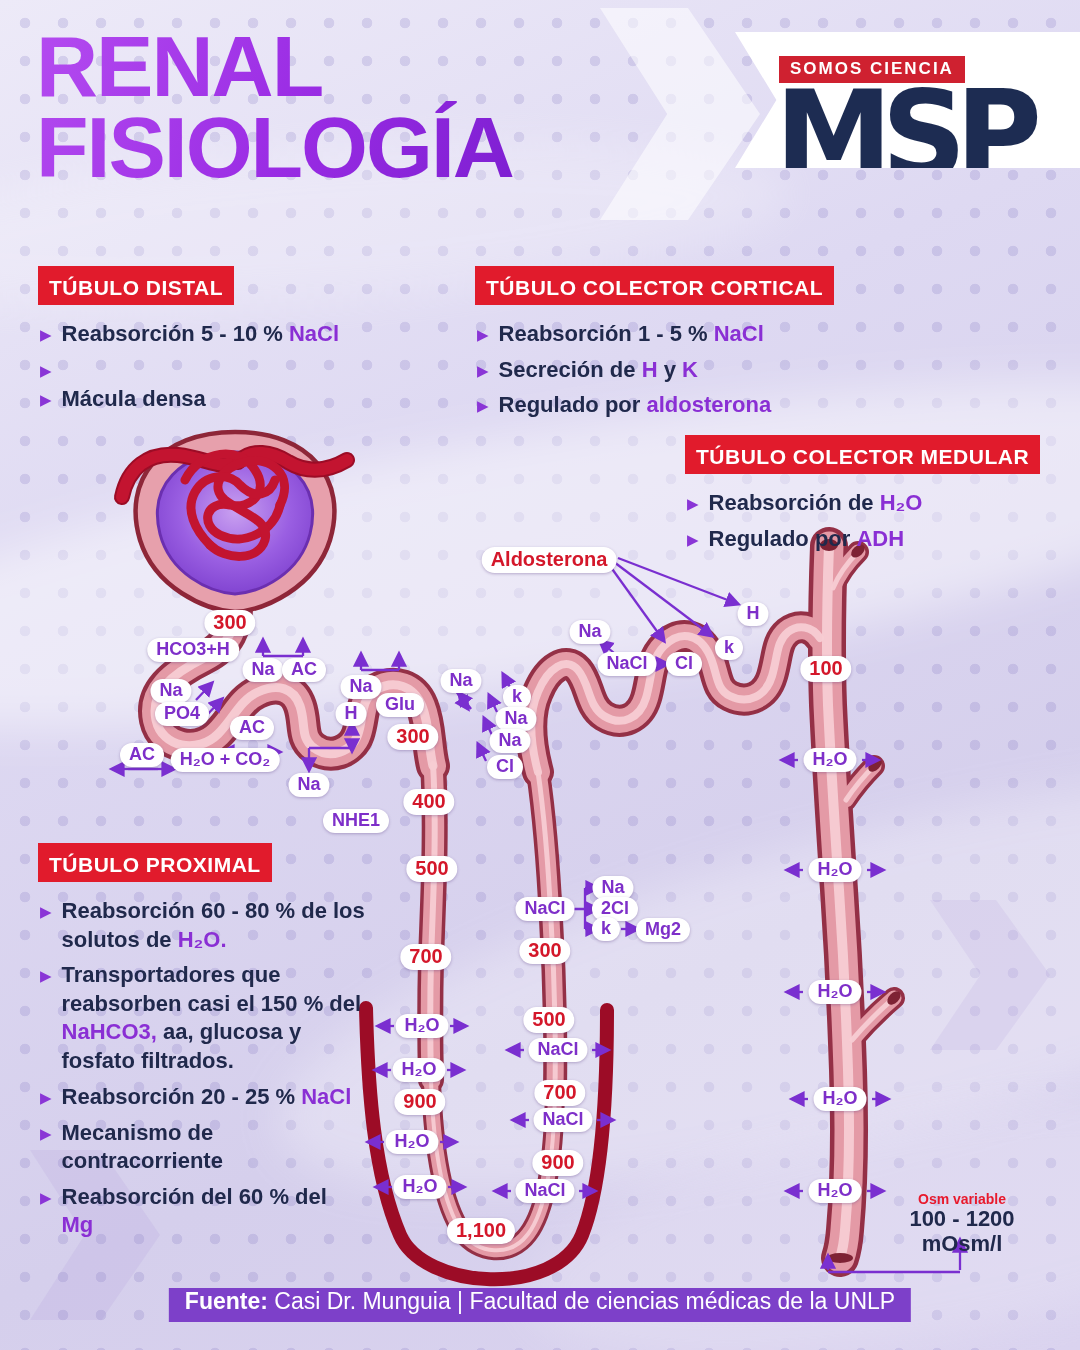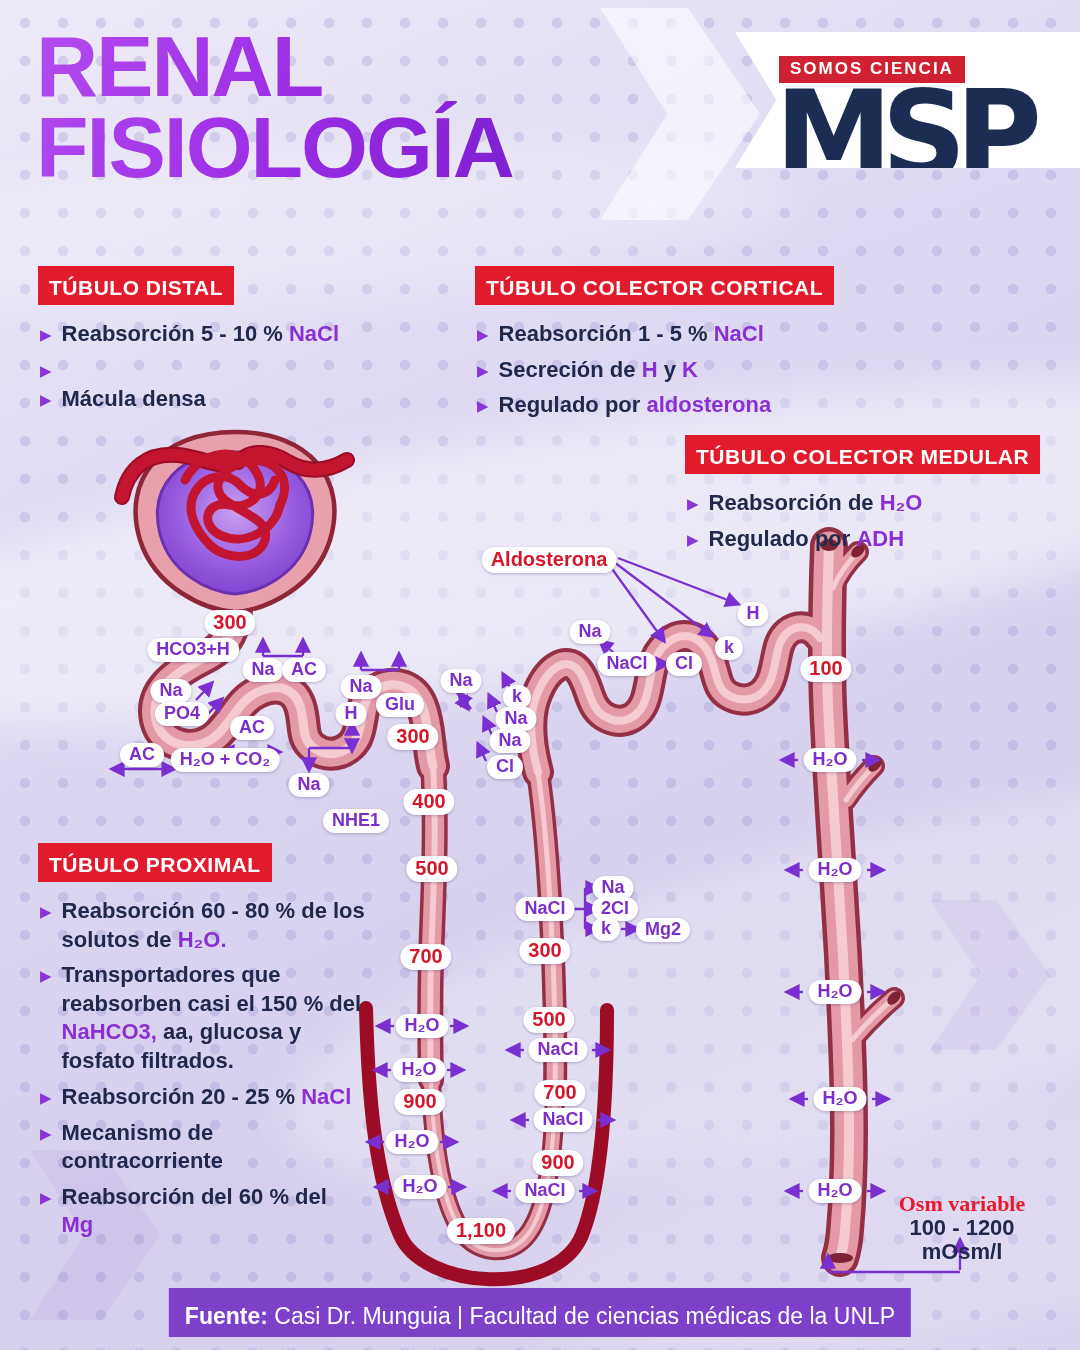--- a/index.html
+++ b/index.html
@@ -51,25 +51,25 @@
   .ves-d{stroke:#9c0c26;fill:none;stroke-linecap:round;}
   .ar{stroke:#7a2fd0;stroke-width:2.3;fill:none;}
 
   .pill{position:absolute;transform:translate(-50%,-50%);background:#fff;border-radius:14px;
     padding:1px 9px 2px;font-weight:700;font-size:18px;white-space:nowrap;z-index:5;
     box-shadow:0 1px 3px rgba(80,50,120,.35);}
   .pill.p{color:#7e2fc9;}
   .pill.r{color:#d4172a;font-size:20px;}
 
   .osm{position:absolute;left:872px;top:1192px;width:180px;text-align:center;z-index:5;line-height:1.1;}
-  .osm .l1{color:#e8192c;font-weight:800;font-size:22px;font-family:Liberation Serif, serif;}
+  .osm .l1{color:#e8192c;font-weight:800;font-size:14px;}
   .osm .l2,.osm .l3{color:#20294c;font-weight:700;font-size:22px;}
 
   .footer{position:absolute;left:50%;top:1288px;transform:translateX(-50%);z-index:6;
-    background:#7d40c9;color:#fff;font-size:23px;padding:15px 16px 7px;white-space:nowrap;}
+    background:#7d40c9;color:#fff;font-size:23px;padding:0 16px 7px;white-space:nowrap;}
   .footer b{font-weight:800;}
 </style>
 </head>
 <body>
 
 <div id="stage">
   <div class="dots"></div>
   <div class="wave w1"></div>
   <div class="wave w2"></div>
   <div class="wave w3"></div>

